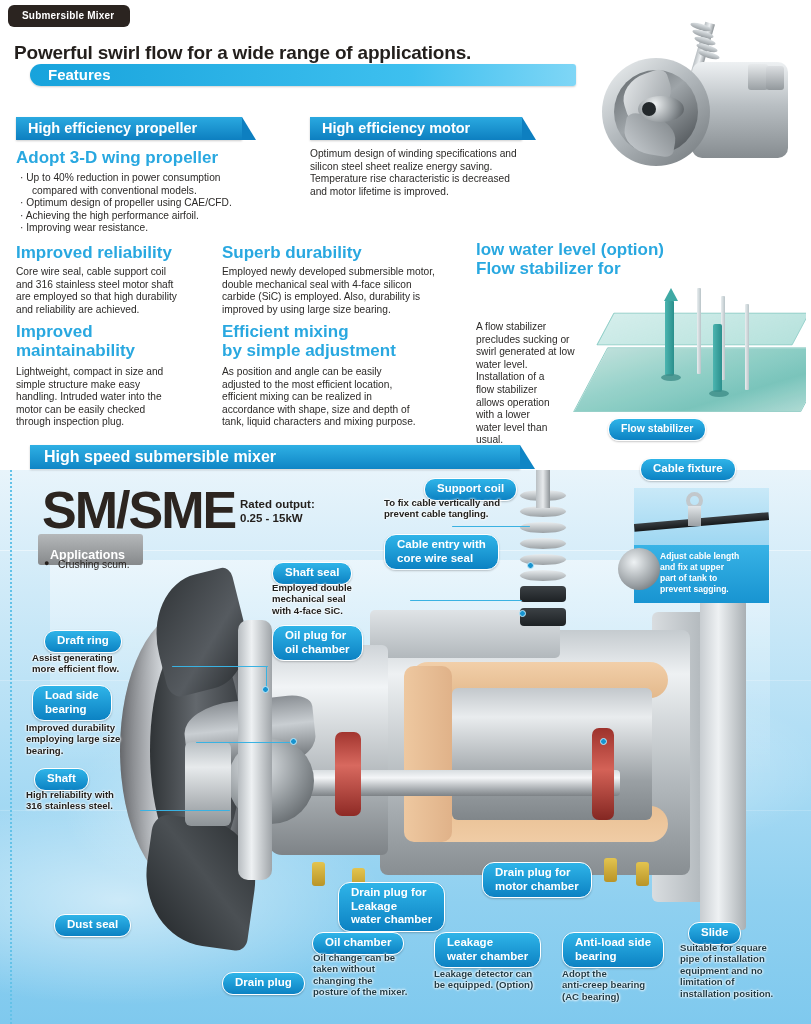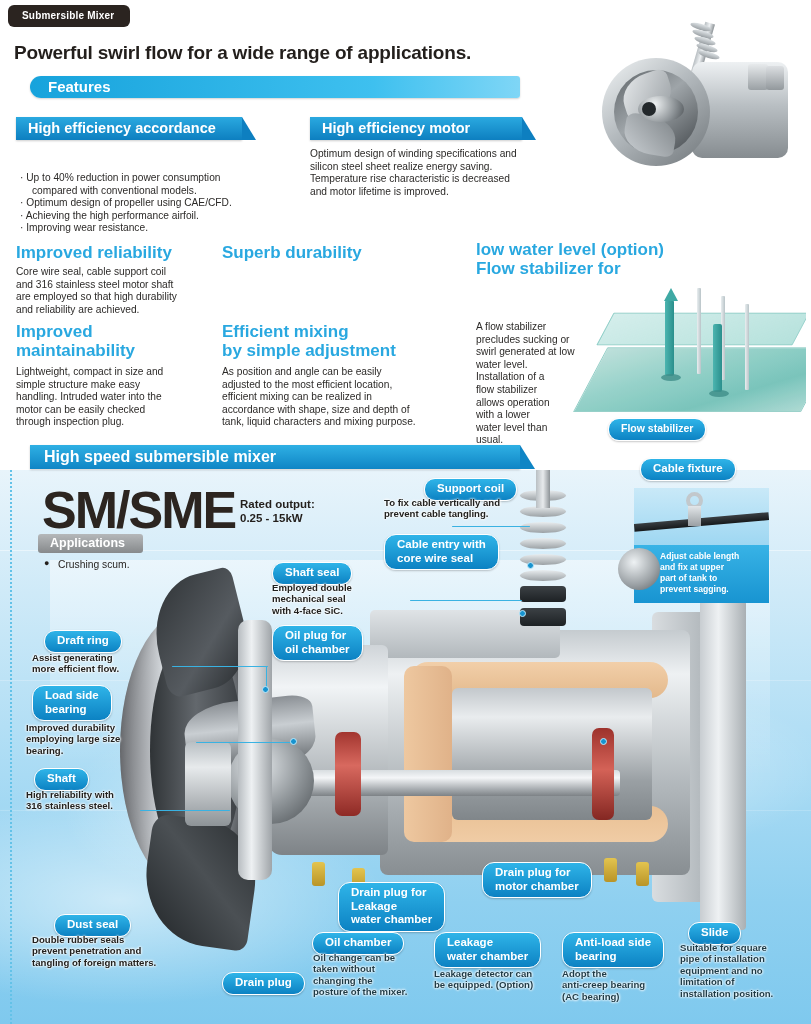--- a/index.html
+++ b/index.html
@@ -23,21 +23,21 @@
   }
 
   .headline {
     position:absolute; left:14px; top:42px;
     font-size:19px; font-weight:bold; color:#231f1c;
     letter-spacing:-.2px;
   }
 
   
   .bar-features {
-    position:absolute; left:30px; top:76px; width:490px; height:22px;
+    position:absolute; left:30px; top:64px; width:546px; height:22px;
     background:linear-gradient(to right,#17a3dc,#3ec0ef 70%,#7fd6f6);
     border-radius:11px 3px 3px 11px;
     color:#fff; font-weight:bold; font-size:15px;
     padding:2px 0 0 18px;
     box-shadow:0 1px 2px rgba(0,0,0,.18);
   }
   .sec-head {
     position:absolute; height:23px;
     background:linear-gradient(to bottom,#2aa9e0,#0d7fc0);
     color:#fff; font-weight:bold; font-size:14.5px;
@@ -260,21 +260,21 @@
     letter-spacing:-2px; font-family:"Liberation Sans", sans-serif;
   }
   .rated {
     position:absolute; left:240px; top:497px;
     font-size:11.5px; font-weight:bold; color:#231f1c; line-height:14px;
   }
   .app-tag {
     position:absolute; left:38px; top:534px;
     background:linear-gradient(to bottom,#b5b8ba,#86898b);
     color:#fff; font-weight:bold; font-size:12.5px;
-    padding:2px 18px 3px 12px; border-radius:3px;
+    padding:14px 18px 3px 12px; border-radius:3px;
   }
   .app-list { position:absolute; left:44px; top:558px; font-size:10.3px; line-height:13px; color:#231f1c; }
   .app-list li { list-style:none; position:relative; padding-left:14px; margin-bottom:2px; }
   .app-list li::before {
     content:"●"; position:absolute; left:0; top:-1px; font-size:9px; color:#231f1c;
   }
 
   
   .cf-box { position:absolute; left:634px; top:470px; width:172px; height:135px; }
   .cf-photo {
@@ -327,21 +327,22 @@
     <div style="position:absolute;left:22px;top:36px;width:108px;height:108px;border-radius:50%;background:linear-gradient(140deg,#f2f5f6,#b4babe 45%,#70767a);"></div>
     <div style="position:absolute;left:34px;top:48px;width:84px;height:84px;border-radius:50%;background:linear-gradient(140deg,#5d6367,#9fa5a9 45%,#43484c);"></div>
     <div style="position:absolute;left:42px;top:52px;width:50px;height:40px;border-radius:60% 20% 55% 18%;background:linear-gradient(130deg,#e8ebed,#9aa0a4);transform:rotate(-18deg);"></div>
     <div style="position:absolute;left:44px;top:94px;width:52px;height:38px;border-radius:20% 58% 18% 55%;background:linear-gradient(40deg,#c9ced2,#7f8589);transform:rotate(10deg);"></div>
     <div style="position:absolute;left:58px;top:74px;width:46px;height:26px;border-radius:50%;background:radial-gradient(circle at 36% 32%,#f0f3f4,#8d9397 60%,#4c5155);"></div>
     <div style="position:absolute;left:62px;top:80px;width:14px;height:14px;border-radius:50%;background:#23282b;"></div>
   </div>
 
   <div class="bar-features">Features</div>
 
-  <div class="sec-head h-prop">High efficiency accordance</div>
+  <div class="sec-head h-prop">High efficiency propeller</div>
+  <div class="h3" style="left:16px;top:148px;">Adopt 3-D wing propeller</div>
   <div class="txt list" style="left:20px;top:172px;">
     <span>· Up to 40% reduction in power consumption</span>
     <span style="text-indent:0;padding-left:12px;">  compared with conventional models.</span>
     <span>· Optimum design of propeller using CAE/CFD.</span>
     <span>· Achieving the high performance airfoil.</span>
     <span>· Improving wear resistance.</span>
   </div>
 
   <div class="sec-head h-motor">High efficiency motor</div>
   <div class="txt" style="left:310px;top:148px;">
@@ -365,20 +366,26 @@
   </div>
   <div class="txt" style="left:16px;top:366px;">
     <div>Lightweight, compact in size and</div>
     <div>simple structure make easy</div>
     <div>handling. Intruded water into the</div>
     <div>motor can be easily checked</div>
     <div>through inspection plug.</div>
   </div>
 
   <div class="h3" style="left:222px;top:243px;">Superb durability</div>
+  <div class="txt" style="left:222px;top:266px;">
+    <div>Employed newly developed submersible motor,</div>
+    <div>double mechanical seal with 4-face silicon</div>
+    <div>carbide (SiC) is employed. Also, durability is</div>
+    <div>improved by using large size bearing.</div>
+  </div>
 
   <div class="h3" style="left:222px;top:322px;">
     <div>Efficient mixing</div>
     <div>by simple adjustment</div>
   </div>
   <div class="txt" style="left:222px;top:366px;">
     <div>As position and angle can be easily</div>
     <div>adjusted to the most efficient location,</div>
     <div>efficient mixing can be realized in</div>
     <div>accordance with shape, size and depth of</div>
@@ -526,25 +533,20 @@
     <div>bearing.</div>
   </div>
 
   <div class="pill" style="left:34px;top:768px;">Shaft</div>
   <div class="cal-txt dark" style="left:26px;top:789px;">
     <div>High reliability with</div>
     <div>316 stainless steel.</div>
   </div>
 
   <div class="pill" style="left:54px;top:914px;">Dust seal</div>
-  <div class="cal-txt dark" style="left:32px;top:934px;">
-    <div>Double rubber seals</div>
-    <div>prevent penetration and</div>
-    <div>tangling of foreign matters.</div>
-  </div>
 
   <div class="pill" style="left:222px;top:972px;">Drain plug</div>
 
   <div class="pill two" style="left:338px;top:882px;">
     <div>Drain plug for</div>
     <div>Leakage</div>
     <div>water chamber</div>
   </div>
 
   <div class="pill two" style="left:482px;top:862px;">

